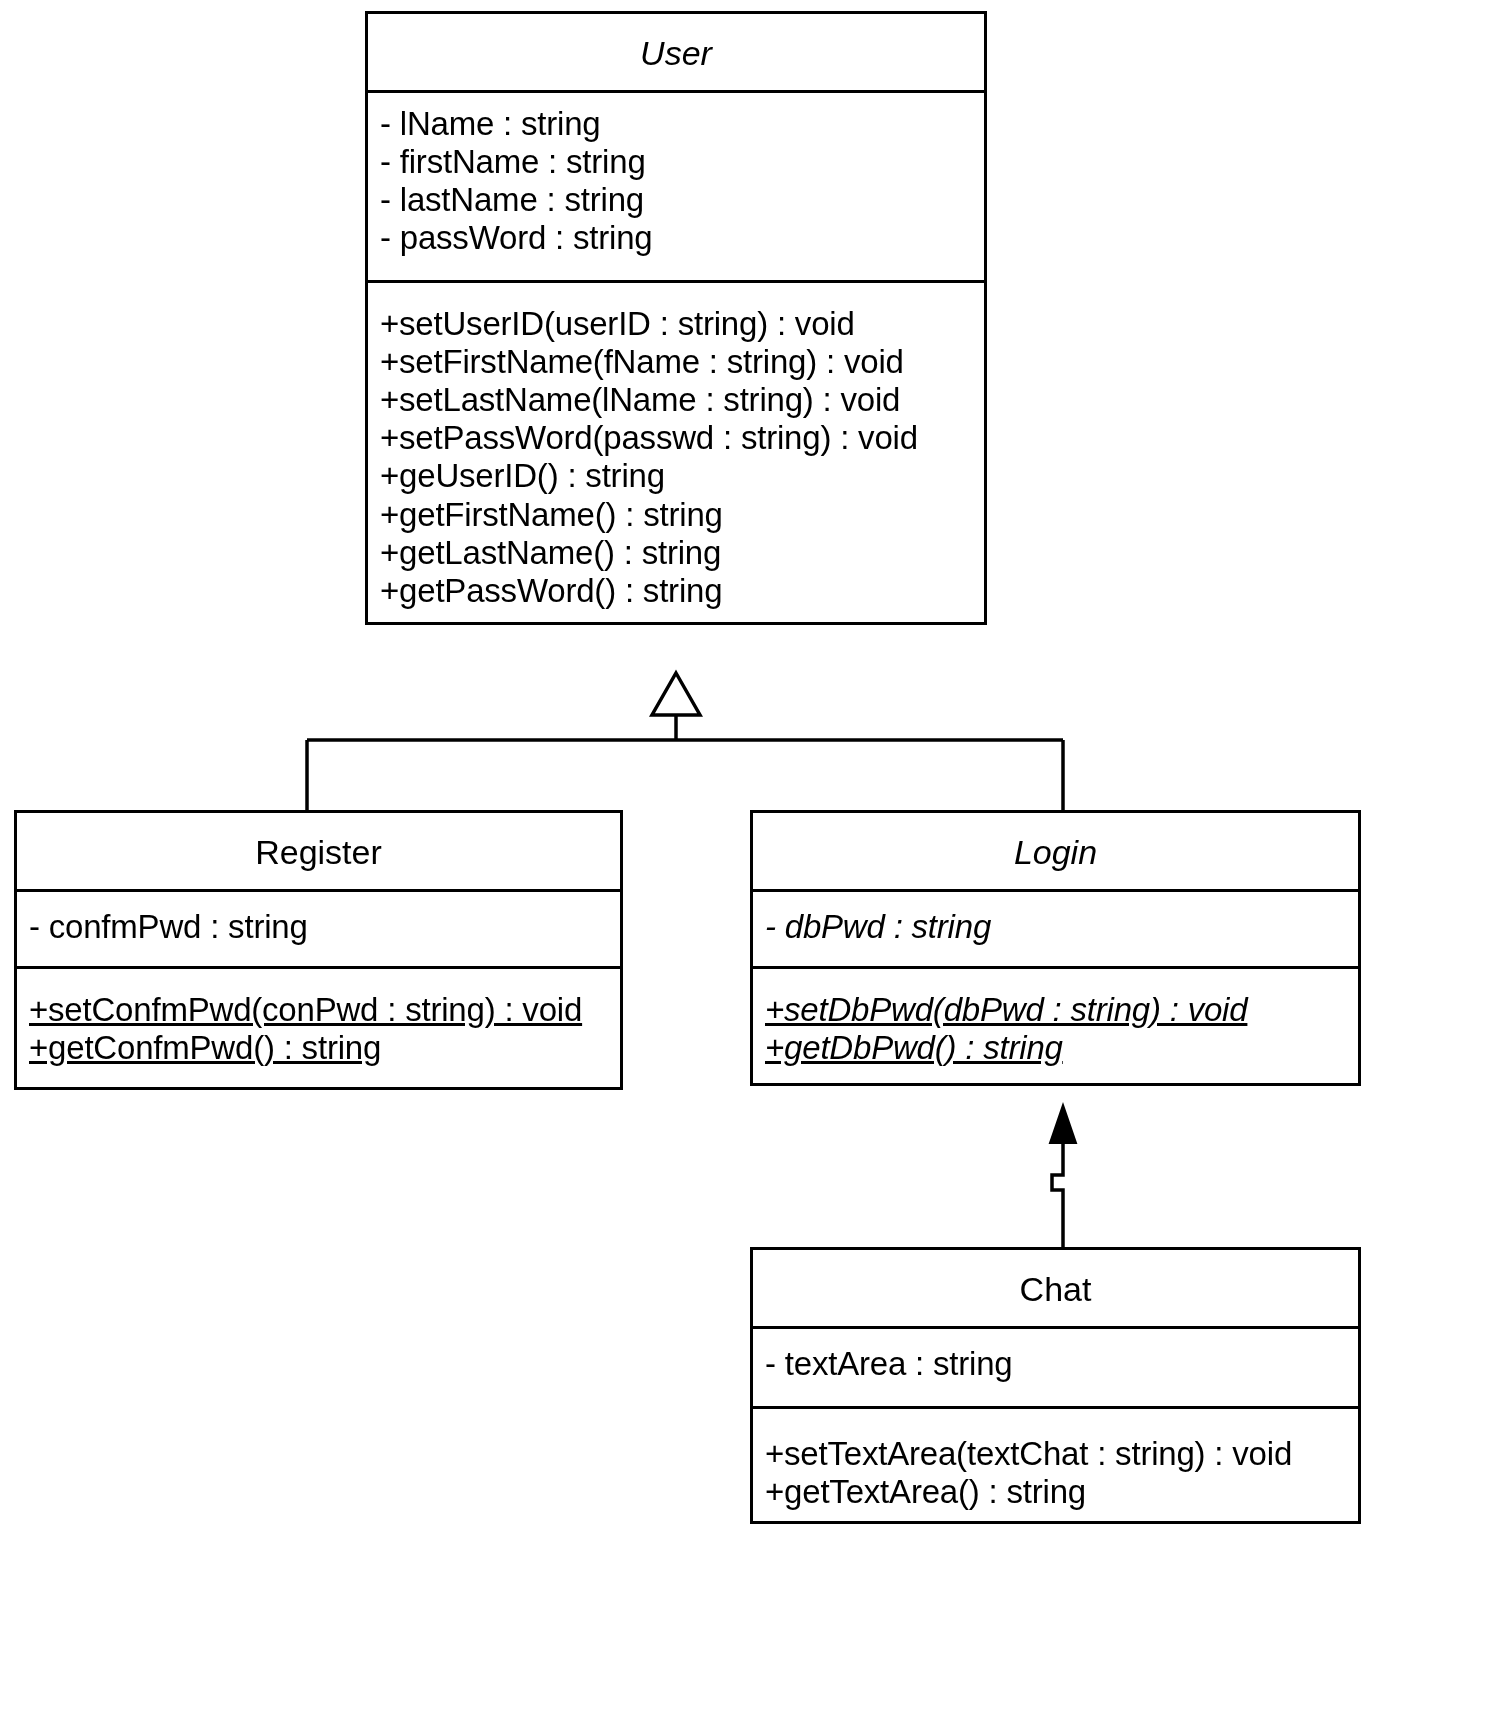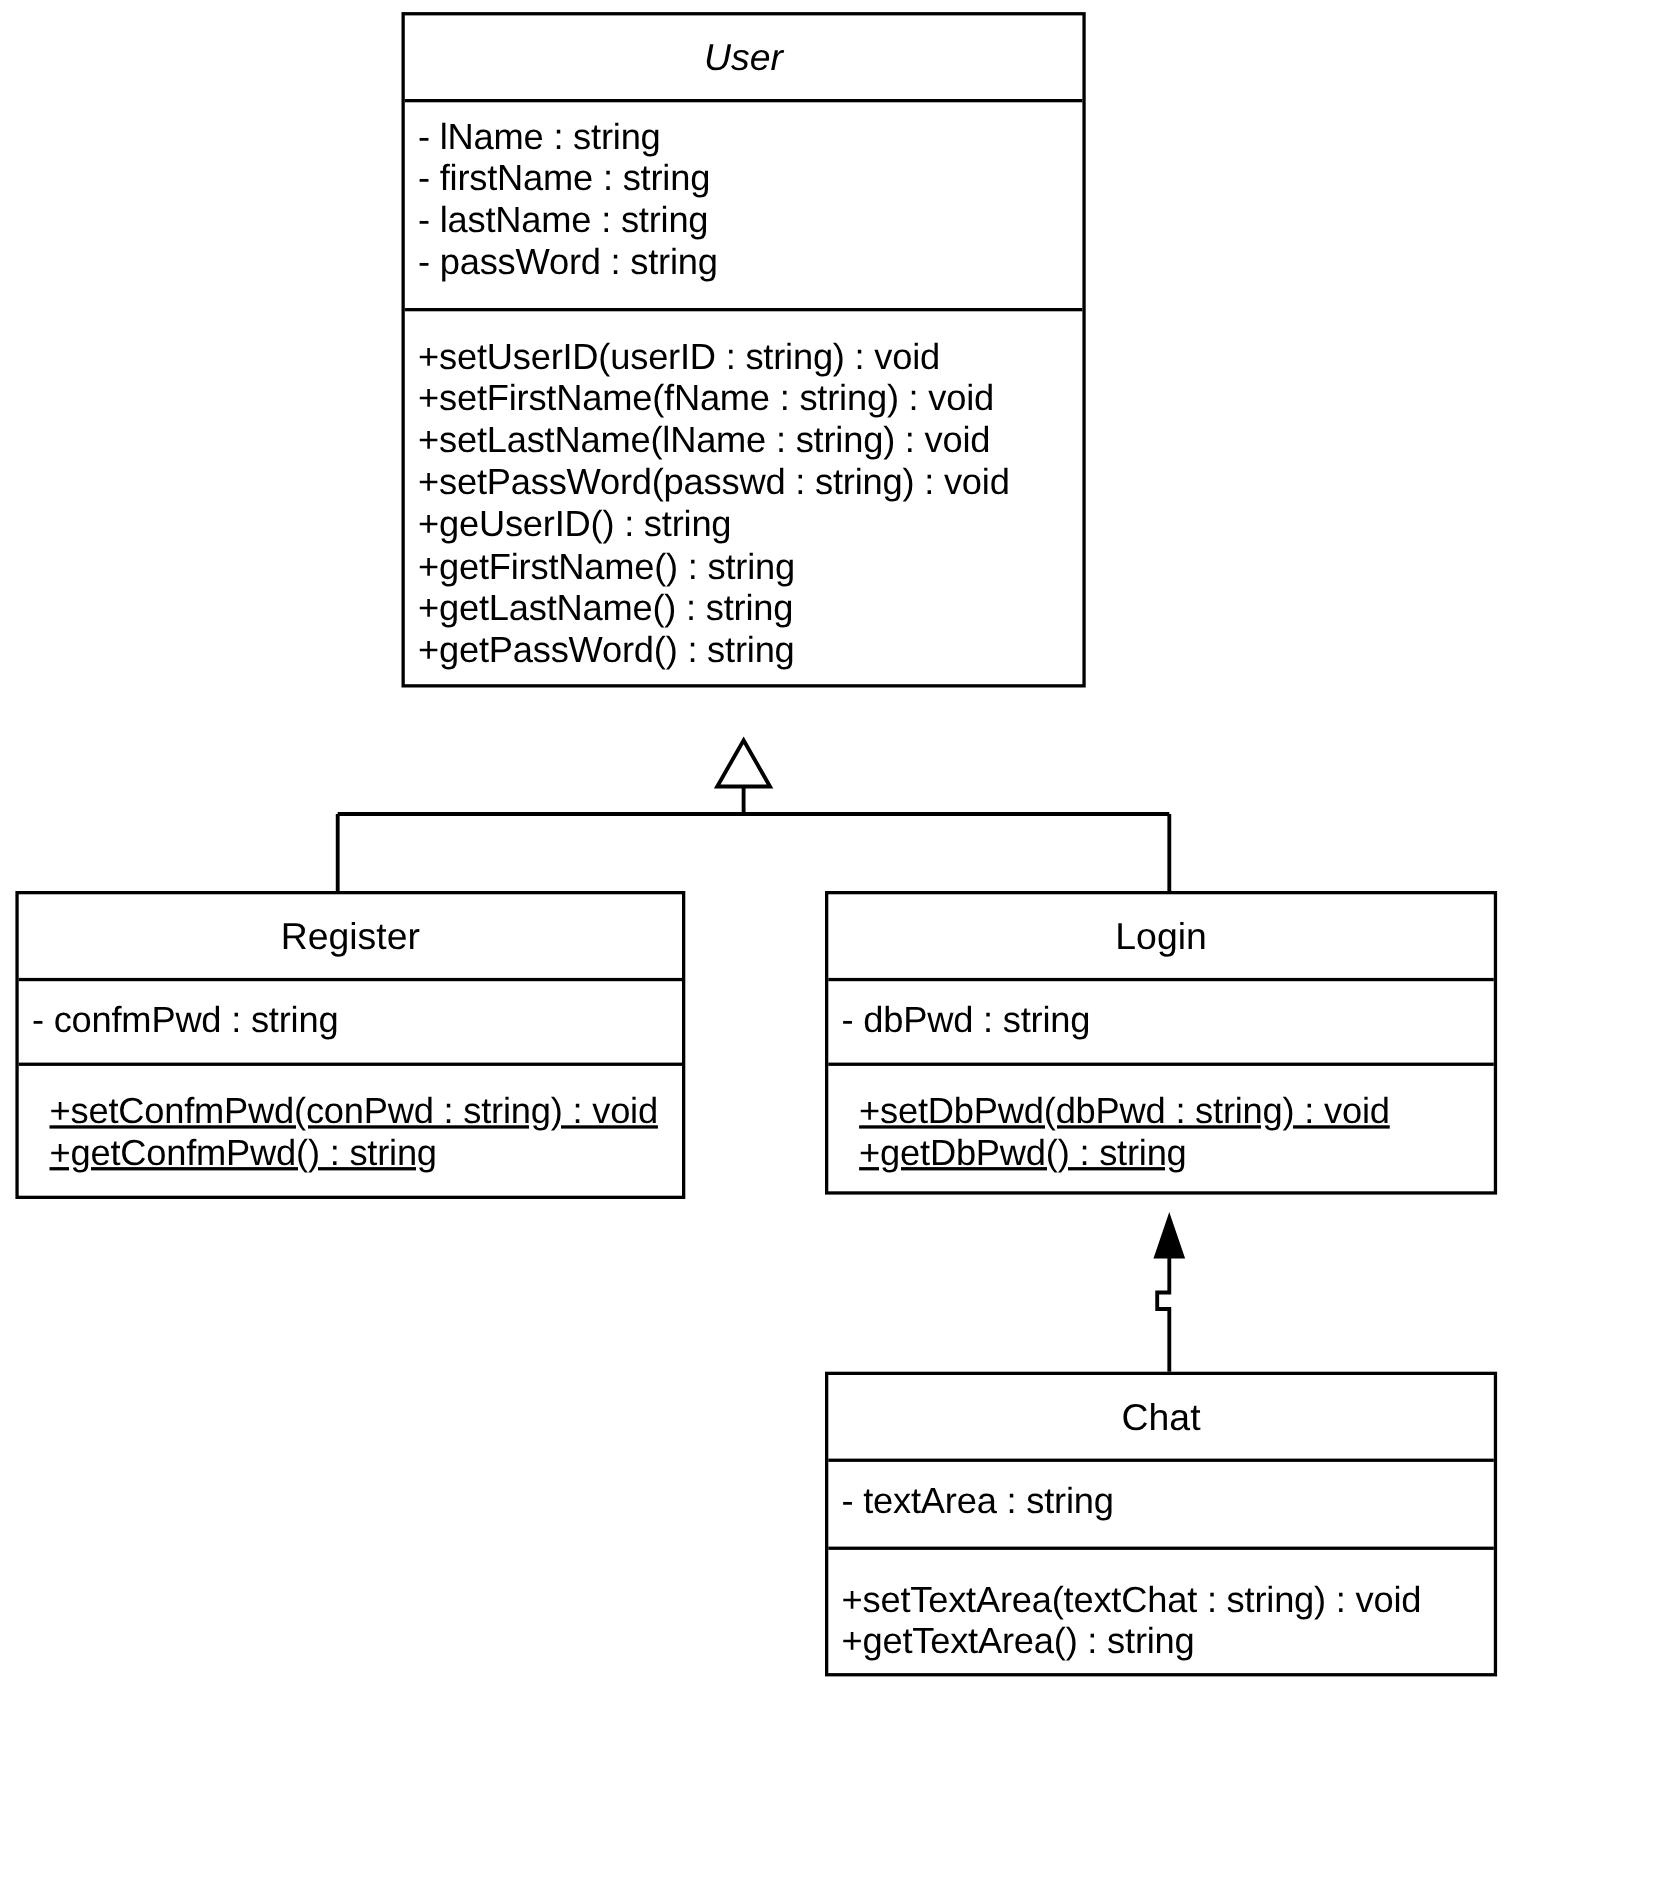--- a/index.html
+++ b/index.html
@@ -59,33 +59,32 @@
   }
   .uml-line {
     font-size: 33px;
     line-height: 1.155;
     white-space: nowrap;
     letter-spacing: -0.2px;
   }
   .uml-line.underlined {
     text-decoration: underline;
     text-underline-offset: 2px;
-    margin-left: 16px;
   }
 
   
   #class-user        { left: 365px;  top: 11px;   width: 622px;  }
   #class-user .uml-attrs { height: 190px; padding-top: 12px; }
   #class-user .uml-ops   { height: 339px; }
 
   #class-register    { left: 14px;   top: 810px;  width: 609px;  }
   #class-register .uml-attrs { height: 77px; padding-top: 16px; }
   #class-register .uml-ops   { height: 118px; padding-top: 22px; }
 
-  #class-login       { left: 750px;  top: 810px;  width: 611px;  }
+  #class-login       { left: 750px;  top: 810px;  width: 611px; font-style: italic;  }
   #class-login .uml-attrs { height: 77px; padding-top: 16px; }
   #class-login .uml-ops   { height: 114px; padding-top: 22px; }
 
   #class-chat        { left: 750px;  top: 1247px; width: 611px;  }
   #class-chat .uml-attrs { height: 80px; padding-top: 16px; }
   #class-chat .uml-ops   { height: 112px; padding-top: 26px; }
 </style>
 </head>
 <body>
 

